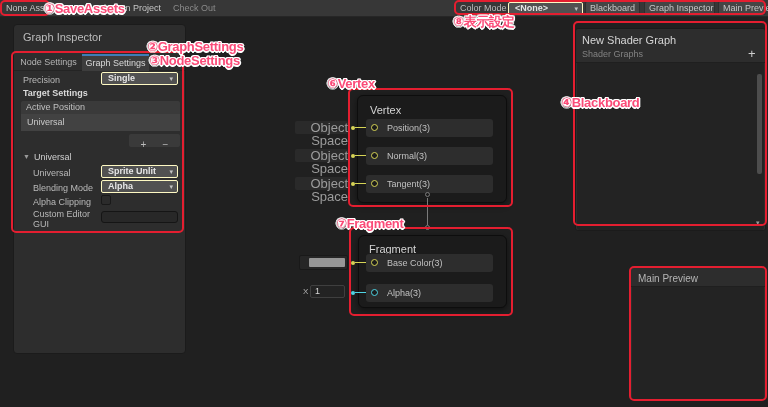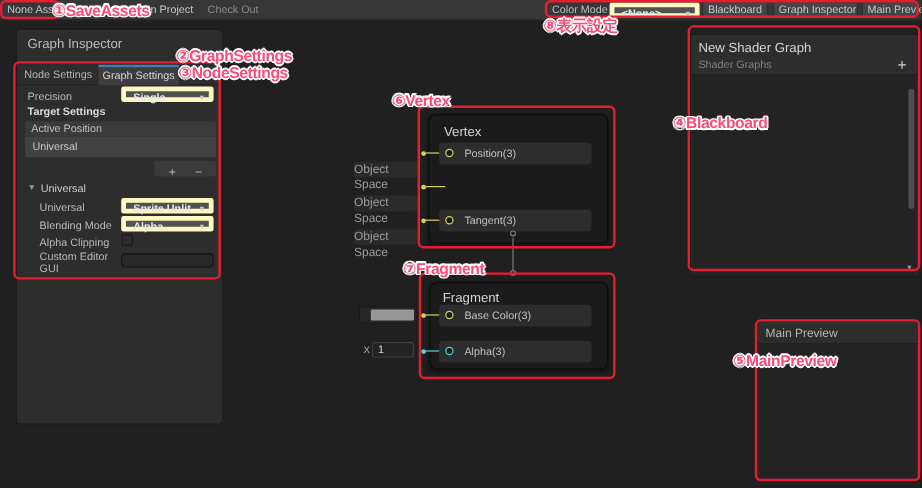--- a/index.html
+++ b/index.html
@@ -8,21 +8,21 @@
            font-family:"Liberation Sans","DejaVu Sans",sans-serif; }
 
   
   .toolbar { position:absolute; left:0; top:0; width:768px; height:17px;
              background:#373737; border-bottom:1px solid #262626; }
   .tbtn { position:absolute; top:0; height:16px; line-height:16px; font-size:9px;
           color:#c6c6c6; padding:0 4px; white-space:nowrap; }
   .tbtn.dim { color:#8a8a8a; }
   .tbtn.boxed { background:#454545; border:1px solid #2e2e2e; border-radius:2px;
                 height:14px; line-height:12px; top:1px; text-align:center; }
-  .dd { position:absolute; background:#515151; border:4px solid #fef9c3; border-radius:2px;
+  .dd { position:absolute; background:#515151; border:1px solid #fef9c3; border-radius:2px;
         height:13px; line-height:11px; font-size:9px; font-weight:bold; color:#e6e6e6;
         padding:0 14px 0 6px; }
   .dd .arr { position:absolute; right:4px; top:0; font-size:7px; color:#c4c4c4; line-height:11px; }
 
   
   .panel { position:absolute; background:#2d2d2d; border:1px solid #1b1b1b; border-radius:4px; }
   .panel-title { position:absolute; color:#bdbdbd; font-size:11px; white-space:nowrap; }
 
   
   .tabbar { position:absolute; left:0; top:29px; width:171px; height:17px;
@@ -41,21 +41,21 @@
   .checkbox { position:absolute; width:10px; height:10px; background:#2b2b2b;
               border:1px solid #191919; border-radius:2px; }
   .tfield { position:absolute; background:#282828; border:1px solid #151515; border-radius:3px; }
 
   
   .node { position:absolute; background:#1b1b1b; border:1px solid #0d0d0d; border-radius:6px;
           box-shadow:0 2px 6px rgba(0,0,0,.5); }
   .node-title { position:absolute; color:#d4d4d4; font-size:11px;text-align:right; }
   .pgroup { position:absolute; left:295px; width:210px; height:18px; }
   .chip { position:absolute; left:0; top:2px; width:53px; height:13px; background:#2a2a2a;
-          border-radius:2px; color:#9c9c9c; font-size:10px; text-align:left; line-height:13px;margin-top:14px; }
+          border-radius:2px; color:#9c9c9c; font-size:13px; text-align:right; line-height:13px; }
   .pdot { position:absolute; left:56px; top:7px; width:4px; height:4px; border-radius:50%; }
   .pline { position:absolute; left:60px; top:8px; width:16px; height:1px; }
   .prow { position:absolute; left:71px; top:0; width:127px; height:18px; background:#2d2d2d;
           border-radius:3px; }
   .pring { position:absolute; left:5px; top:5px; width:7px; height:7px; border-radius:50%;
            background:#1b1b1b; border:1.5px solid; }
   .plabel { position:absolute; left:21px; top:4px; font-size:9px; color:#c0c0c0; white-space:nowrap; }
   .yel { color:#d6d356; border-color:#d6d356; background-color:#d6d356; }
   .cyn { color:#4fd3e3; border-color:#4fd3e3; background-color:#4fd3e3; }
   .pring.yel, .pring.cyn { background-color:#1b1b1b; }
@@ -161,20 +161,24 @@
     <div class="pline yel"></div>
     <div class="prow">
       <div class="pring yel"></div>
       <div class="plabel">Position(3)</div>
     </div>
   </div>
   <div class="pgroup" style="top:147px;">
     <div class="chip">Object Space</div>
     <div class="pdot yel"></div>
     <div class="pline yel"></div>
+    <div class="prow">
+      <div class="pring yel"></div>
+      <div class="plabel">Normal(3)</div>
+    </div>
   </div>
   <div class="pgroup" style="top:175px;">
     <div class="chip">Object Space</div>
     <div class="pdot yel"></div>
     <div class="pline yel"></div>
     <div class="prow">
       <div class="pring yel"></div>
       <div class="plabel">Tangent(3)</div>
     </div>
   </div>
@@ -230,18 +234,17 @@
   <div class="rbox" style="left:11px; top:51px; width:173px; height:182px;"></div>
   <div class="rbox" style="left:348px; top:88px; width:165px; height:119px;"></div>
   <div class="rbox" style="left:349px; top:227px; width:164px; height:89px;"></div>
   <div class="rbox" style="left:573px; top:21px; width:194px; height:205px;"></div>
   <div class="rbox" style="left:629px; top:266px; width:138px; height:135px;"></div>
 
   <div class="ann" style="left:44px; top:1px;">①SaveAssets</div>
   <div class="ann" style="left:149px; top:53px;">③NodeSettings</div>
   <div class="ann" style="left:147px; top:39px;">②GraphSettings</div>
   <div class="ann" style="left:561px; top:54px;margin-top:41px;">④Blackboard</div>
-  <div class="ann" style="left:611px; top:293px;">⑤MainPreview</div>
   <div class="ann" style="left:327px; top:76px;">⑥Vertex</div>
   <div class="ann" style="left:336px; top:216px;">⑦Fragment</div>
   <div class="ann" style="left:453px; top:13px;">⑧表示設定</div>
 
 </div>
 
 </body></html>

